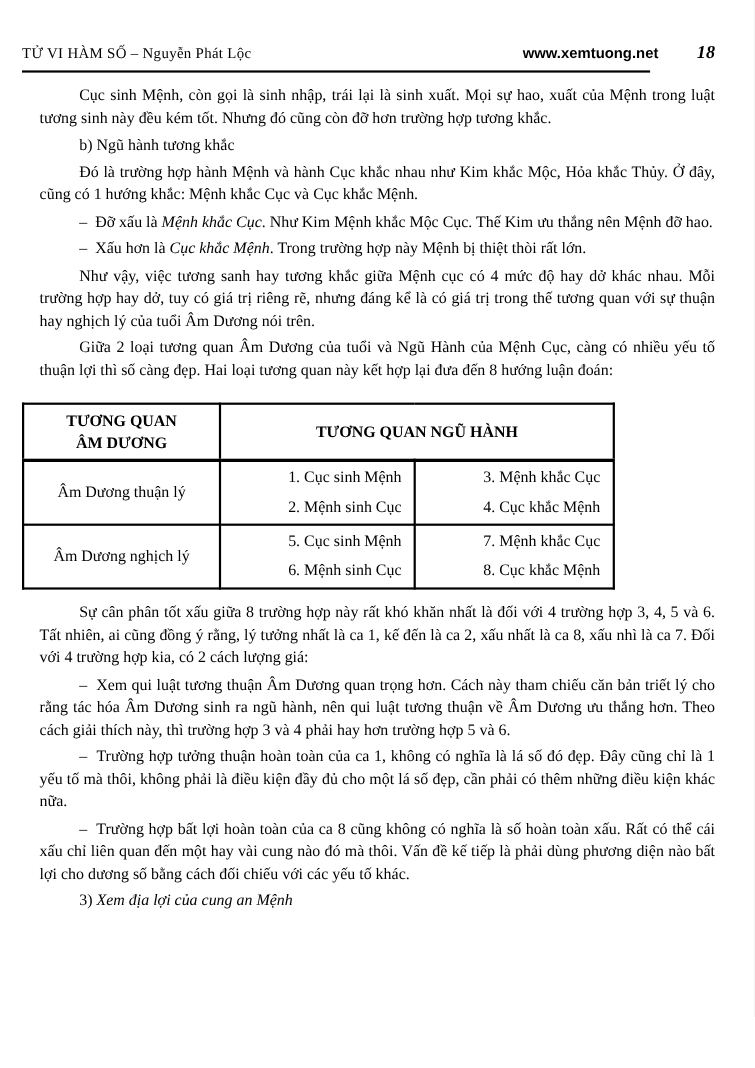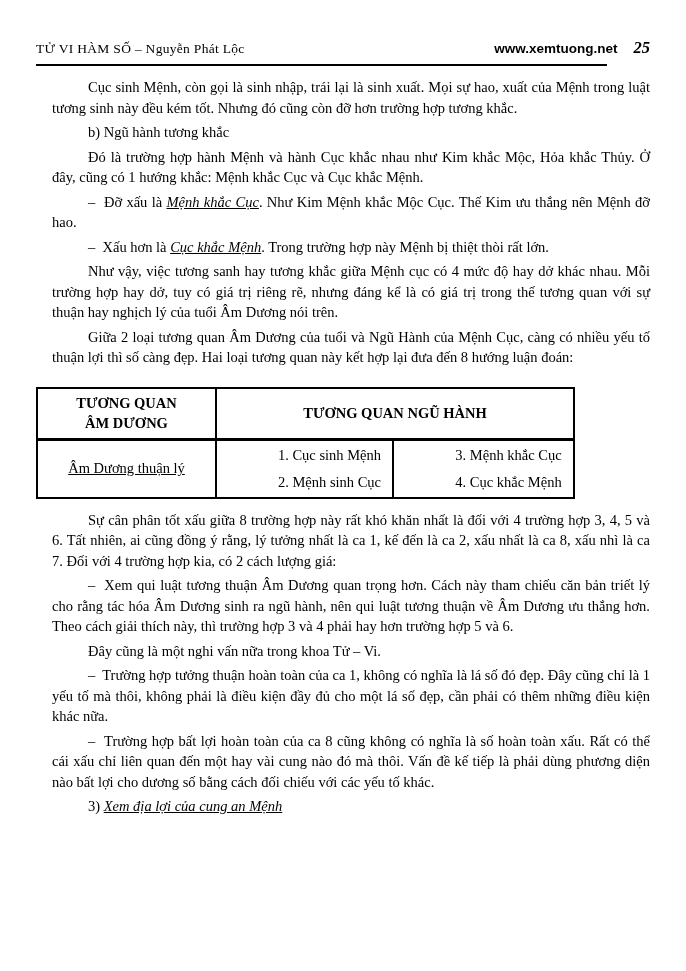--- a/index.html
+++ b/index.html
@@ -1,57 +1,57 @@
 <!DOCTYPE html>
 <html><head>
 <meta charset="utf-8">
 <style>
   html,body{margin:0;padding:0;background:#e8e8e8;}
   .page{
     width:686px;height:971px;background:#ffffff;color:#000;
     font-family:"Liberation Serif", serif;
-    box-sizing:border-box;padding:38px 36px 0 36px;
+    box-sizing:border-box;padding:38px 36px 0 20px;
     position:relative;overflow:hidden;margin:0 auto;
   }
   
   .header-row{display:flex;align-items:baseline;}
   .doc-title{font-size:13.5px;letter-spacing:.3px;white-space:nowrap;}
   .header-spacer{flex:1;}
-  .website{font-family:"Liberation Sans", sans-serif;font-weight:bold;font-size:13.5px;margin-right:16px;white-space:nowrap;}
+  .website{font-family:"Liberation Sans", sans-serif;font-weight:bold;font-size:13.5px;margin-right:35px;white-space:nowrap;}
   .page-num{font-weight:bold;font-style:italic;font-size:16.5px;}
   .rule{width:571px;border-bottom:2px solid #000;margin-top:6px;}
   
   .content{margin-top:11px;font-size:14.5px;line-height:20.5px;text-align:justify;}
   .content p{margin:0 0 4px 16px;text-indent:36px;}
-  .em{font-style:italic;text-decoration:underline;}
+  .em{font-style:italic;}
   
   table.correlation{
     border-collapse:collapse;table-layout:fixed;width:537px;
     margin:19px 0 11px 0;
   }
   table.correlation th, table.correlation td{
     border:2px solid #000;text-align:center;vertical-align:middle;
     font-size:14.5px;padding:0;
   }
   table.correlation th{font-weight:bold;height:49px;line-height:20px;border-bottom:3px solid #000;}
   table.correlation td{height:56px;}
   td.cell-pair div{line-height:27px;margin-left:25px;}
   td.cell-pair .pair-inner{display:inline-block;text-align:left;}
-  td.row-label{font-weight:normal;text-decoration:underline;}
+  td.row-label{font-weight:normal;}
 </style>
 </head>
 <body>
 
 <div class="page">
 
   <div class="header-row">
     <span class="doc-title">TỬ VI HÀM SỐ – Nguyễn Phát Lộc</span>
     <span class="header-spacer"></span>
     <span class="website">www.xemtuong.net</span>
-    <span class="page-num">25</span>
+    <span class="page-num">18</span>
   </div>
   <div class="rule"></div>
 
   <div class="content">
 
     <div id="before-table">
         <p><span>Cục sinh Mệnh, còn gọi là sinh nhập, trái lại là sinh xuất. Mọi sự hao, xuất của Mệnh trong luật tương sinh này đều kém tốt. Nhưng đó cũng còn đỡ hơn trường hợp tương khắc.</span></p>
         <p><span>b) Ngũ hành tương khắc</span></p>
         <p><span>Đó là trường hợp hành Mệnh và hành Cục khắc nhau như Kim khắc Mộc, Hỏa khắc Thủy. Ở đây, cũng có 1 hướng khắc: Mệnh khắc Cục và Cục khắc Mệnh.</span></p>
         <p><span>–&nbsp; Đỡ xấu là </span><span class="em">Mệnh khắc Cục</span><span>. Như Kim Mệnh khắc Mộc Cục. Thế Kim ưu thắng nên Mệnh đỡ hao.</span></p>
@@ -82,26 +82,40 @@
             <div>2. Mệnh sinh Cục</div>
           </div>
         </td>
         <td class="cell-pair">
           <div class="pair-inner">
             <div>3. Mệnh khắc Cục</div>
             <div>4. Cục khắc Mệnh</div>
           </div>
         </td>
       </tr>
+      <tr>
+        <td class="row-label">Âm Dương nghịch lý</td>
+        <td class="cell-pair">
+          <div class="pair-inner">
+            <div>5. Cục sinh Mệnh</div>
+            <div>6. Mệnh sinh Cục</div>
+          </div>
+        </td>
+        <td class="cell-pair">
+          <div class="pair-inner">
+            <div>7. Mệnh khắc Cục</div>
+            <div>8. Cục khắc Mệnh</div>
+          </div>
+        </td>
+      </tr>
     </tbody>
       </table>
 
     <div id="after-table">
         <p><span>Sự cân phân tốt xấu giữa 8 trường hợp này rất khó khăn nhất là đối với 4 trường hợp 3, 4, 5 và 6. Tất nhiên, ai cũng đồng ý rằng, lý tưởng nhất là ca 1, kế đến là ca 2, xấu nhất là ca 8, xấu nhì là ca 7. Đối với 4 trường hợp kia, có 2 cách lượng giá:</span></p>
         <p><span>–&nbsp; Xem qui luật tương thuận Âm Dương quan trọng hơn. Cách này tham chiếu căn bản triết lý cho rằng tác hóa Âm Dương sinh ra ngũ hành, nên qui luật tương thuận về Âm Dương ưu thắng hơn. Theo cách giải thích này, thì trường hợp 3 và 4 phải hay hơn trường hợp 5 và 6.</span></p>
-        <p><span>Đây cũng là một nghi vấn nữa trong khoa Tử – Vi.</span></p>
         <p><span>–&nbsp; Trường hợp tưởng thuận hoàn toàn của ca 1, không có nghĩa là lá số đó đẹp. Đây cũng chỉ là 1 yếu tố mà thôi, không phải là điều kiện đầy đủ cho một lá số đẹp, cần phải có thêm những điều kiện khác nữa.</span></p>
         <p><span>–&nbsp; Trường hợp bất lợi hoàn toàn của ca 8 cũng không có nghĩa là số hoàn toàn xấu. Rất có thể cái xấu chỉ liên quan đến một hay vài cung nào đó mà thôi. Vấn đề kế tiếp là phải dùng phương diện nào bất lợi cho dương số bằng cách đối chiếu với các yếu tố khác.</span></p>
         <p><span>3) </span><span class="em">Xem địa lợi của cung an Mệnh</span></p>
       </div>
 
   </div>
 </div>
 
 </body></html>

